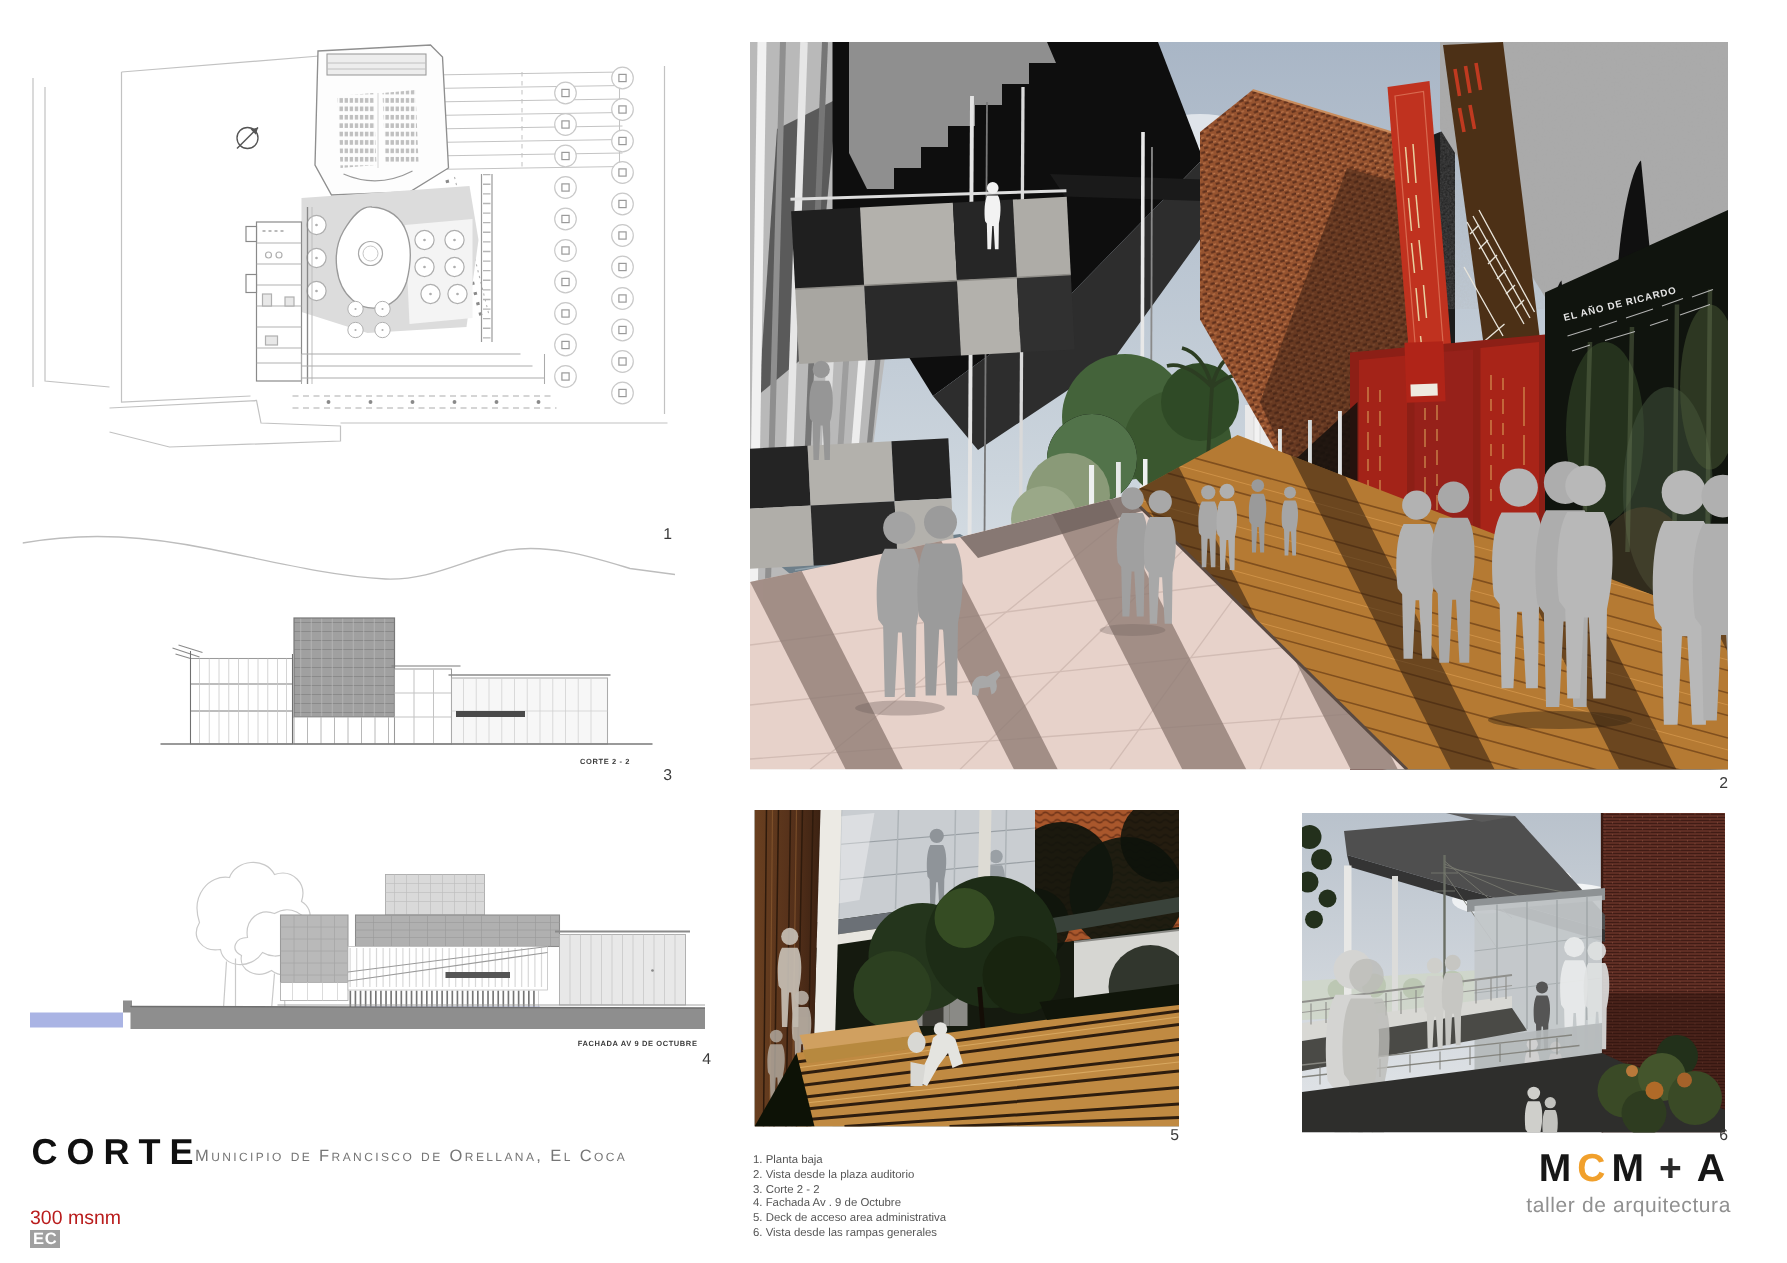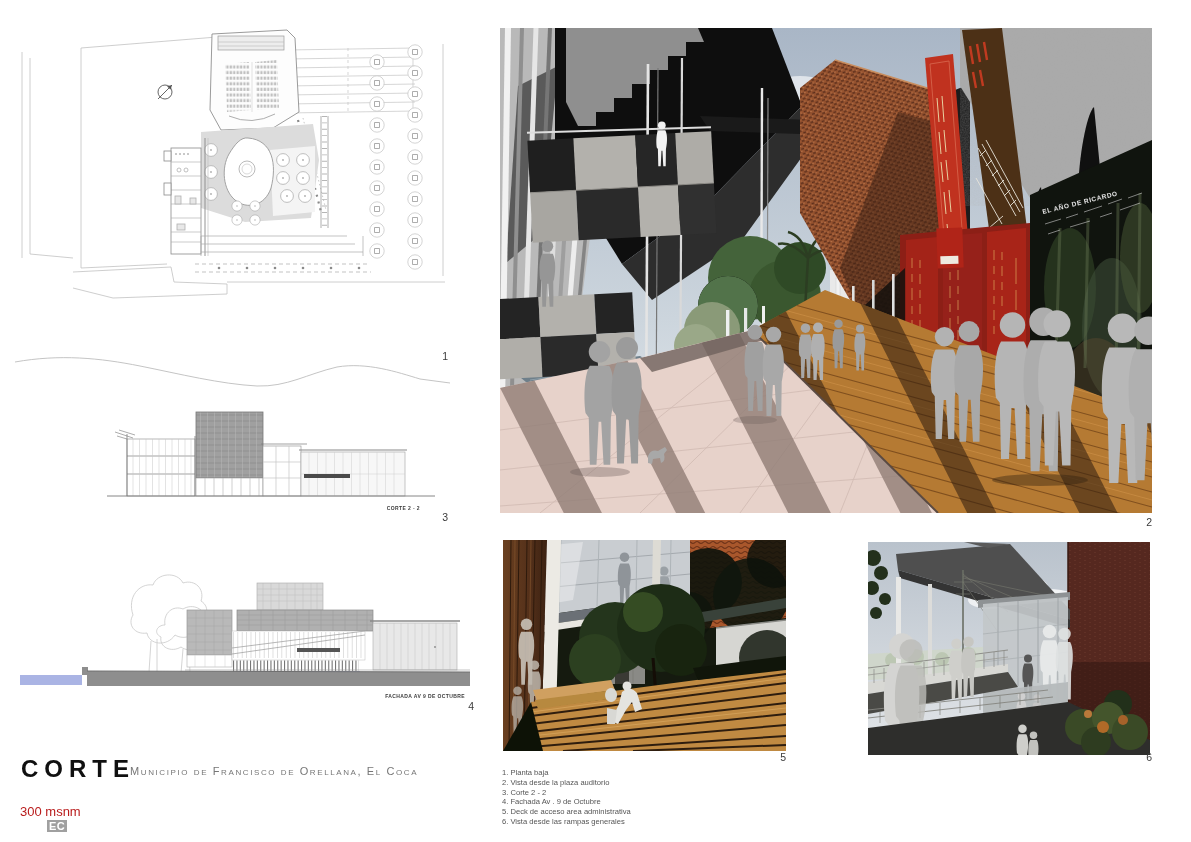--- a/index.html
+++ b/index.html
@@ -8,21 +8,21 @@
   .fig{position:absolute;}
   .fig svg{display:block;width:100%;height:100%;}
   .fig-num{position:absolute;font-size:10.5px;color:#3a3a3a;width:14px;text-align:right;}
   .dwg-label{position:absolute;font-size:5px;font-weight:bold;letter-spacing:.4px;color:#3a3a3a;text-align:right;}
   .legend{position:absolute;left:502px;top:768px;font-size:7.6px;line-height:9.8px;color:#555;}
   .tb-acronym{position:absolute;left:21px;top:755px;font-size:24px;font-weight:bold;letter-spacing:6px;color:#101010;}
   .tb-muni{position:absolute;left:130px;top:765px;font-size:11px;letter-spacing:1.6px;color:#767676;font-variant:small-caps;}
   .tb-region{position:absolute;left:20px;top:785px;font-size:16px;color:#9b9b9b;}
   .tb-alt{position:absolute;left:20px;top:804px;font-size:13px;color:#b91c1c;}
   .tb-ec{position:absolute;left:20px;top:820px;background:#a0a0a0;color:#fff;font-size:11px;
-         font-weight:bold;padding:0 2px;letter-spacing:.5px;margin-left:27px;}
+         font-weight:bold;padding:0 2px;letter-spacing:.5px;}
   .logo{position:absolute;right:37px;top:763px;text-align:right;}
   .logo-line1{font-size:26px;font-weight:bold;letter-spacing:4px;color:#161616;}
   .logo-line1 .c-accent{color:#f1a02c;}
   .logo-line1 .plus{margin:0 6px;font-weight:bold;color:#2a2a2a;}
   .logo-line2{font-size:14px;color:#909090;letter-spacing:.4px;margin-top:1px;}
 </style>
 </head>
 <body>
 
 <div class="page">
@@ -717,14 +717,20 @@
     <div>4. Fachada Av . 9 de Octubre</div>
     <div>5. Deck de acceso area administrativa</div>
     <div>6. Vista desde las rampas generales</div>
   </div>
 
   <div class="tb-acronym">CORTE</div>
   <div class="tb-muni">Municipio de Francisco de Orellana, El Coca</div>
   <div class="tb-alt">300 msnm</div>
   <span class="tb-ec">EC</span>
 
+  <div class="logo">
+    <div class="logo-line1">
+      <span>M</span><span class="c-accent">C</span><span>M</span><span class="plus">+</span><span>A</span>
+    </div>
+    <div class="logo-line2">taller de arquitectura</div>
+  </div>
 
 </div>
 
 </body></html>

